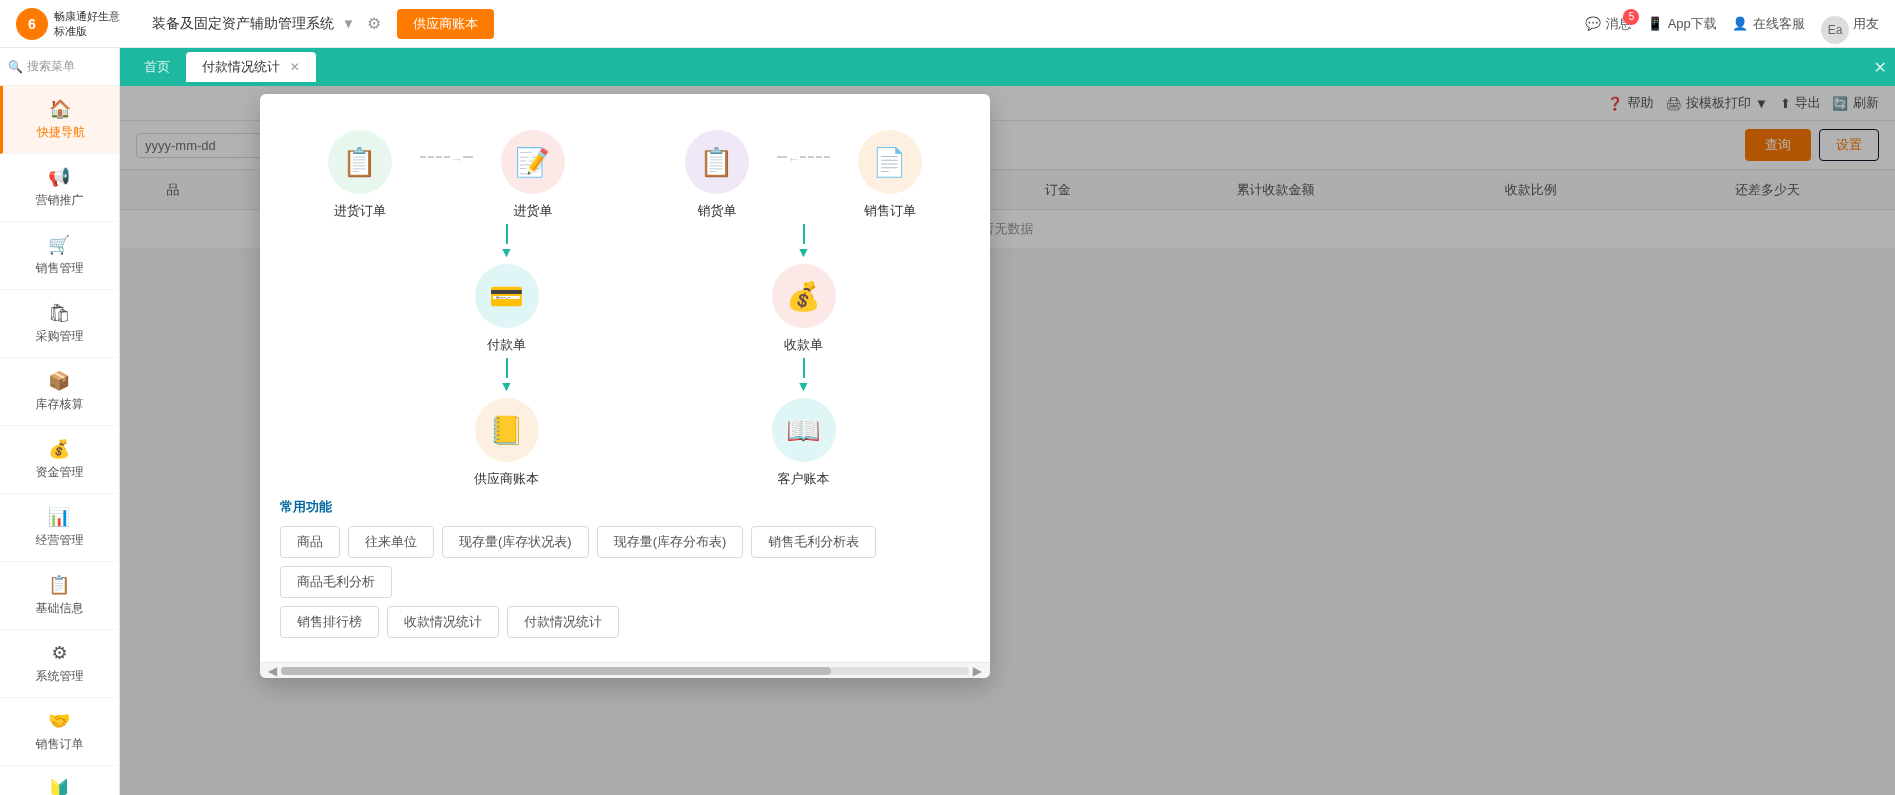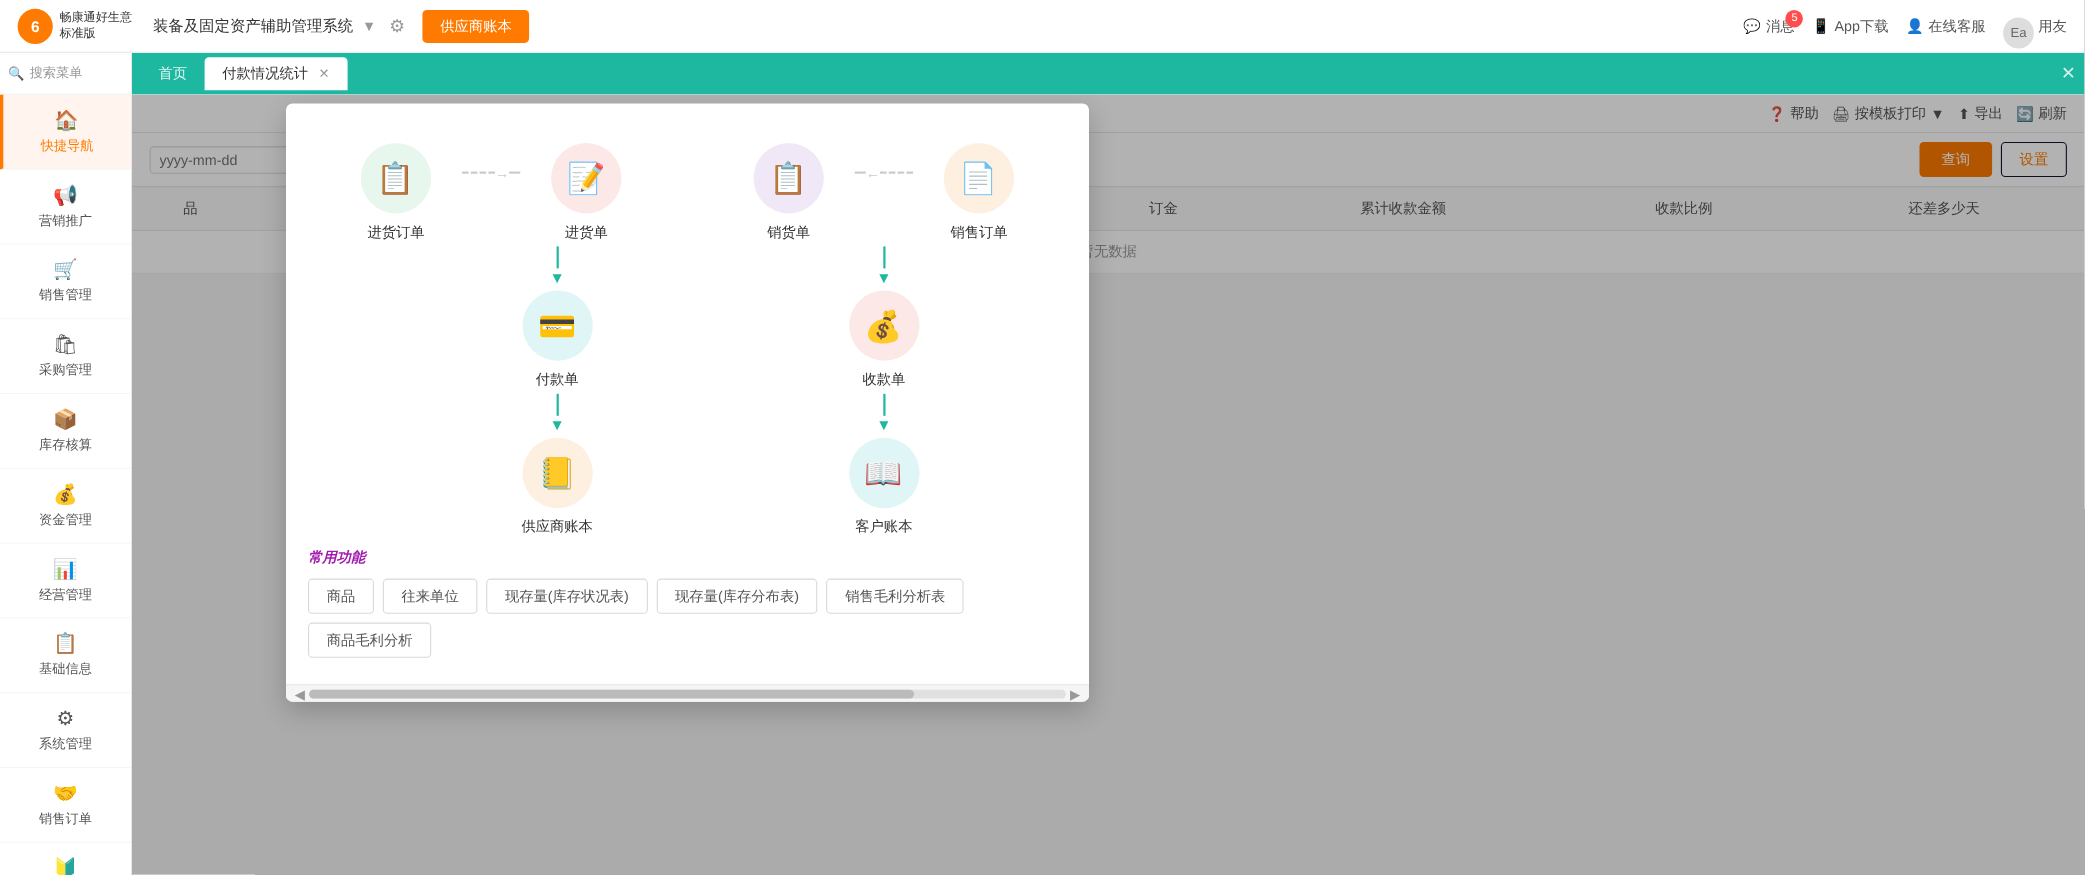--- a/index.html
+++ b/index.html
@@ -32,21 +32,21 @@
       justify-content: center;
       color: white;
       font-size: 14px;
       font-weight: bold;
     }
     .logo-text { font-size: 11px; color: #333; line-height: 1.3; }
     .system-title-area {
       display: flex;
       align-items: center;
       gap: 8px;
-      margin-left: 3px;
+      margin-left: 16px;
       flex: 1;
     }
     .system-title { font-size: 14px; color: #333; }
     .title-dropdown { color: #999; cursor: pointer; }
     .settings-icon { color: #999; cursor: pointer; font-size: 16px; margin-left: 4px; }
     .try-btn {
       background: #ff7a00;
       color: white;
       border: none;
       padding: 6px 16px;
@@ -332,24 +332,23 @@
     .flow-section {
       padding: 20px 20px 10px;
     }
 
     
     .common-funcs {
       padding: 0 20px 16px;
     }
     .common-funcs-title {
       font-size: 13px;
-      color: #a21caf;
+      color: #0369a1;
       margin-bottom: 10px;
       font-weight: bold;
-      font-style: italic;
     }
     .func-buttons-row {
       display: flex;
       flex-wrap: wrap;
       gap: 8px;
       margin-bottom: 8px;
     }
     .func-btn {
       border: 1px solid #d9d9d9;
       background: #fff;
@@ -660,20 +659,25 @@
           <div class="common-funcs">
             <div class="common-funcs-title">常用功能</div>
             <div class="func-buttons-row">
               <button class="func-btn">商品</button>
               <button class="func-btn">往来单位</button>
               <button class="func-btn">现存量(库存状况表)</button>
               <button class="func-btn">现存量(库存分布表)</button>
               <button class="func-btn">销售毛利分析表</button>
               <button class="func-btn">商品毛利分析</button>
             </div>
+            <div class="func-buttons-row">
+              <button class="func-btn">销售排行榜</button>
+              <button class="func-btn">收款情况统计</button>
+              <button class="func-btn">付款情况统计</button>
+            </div>
           </div>
 
           <div class="modal-scrollbar">
             <span class="scroll-arrow">◀</span>
             <div class="scrollbar-track">
               <div class="scrollbar-thumb"></div>
             </div>
             <span class="scroll-arrow">▶</span>
           </div>
 

